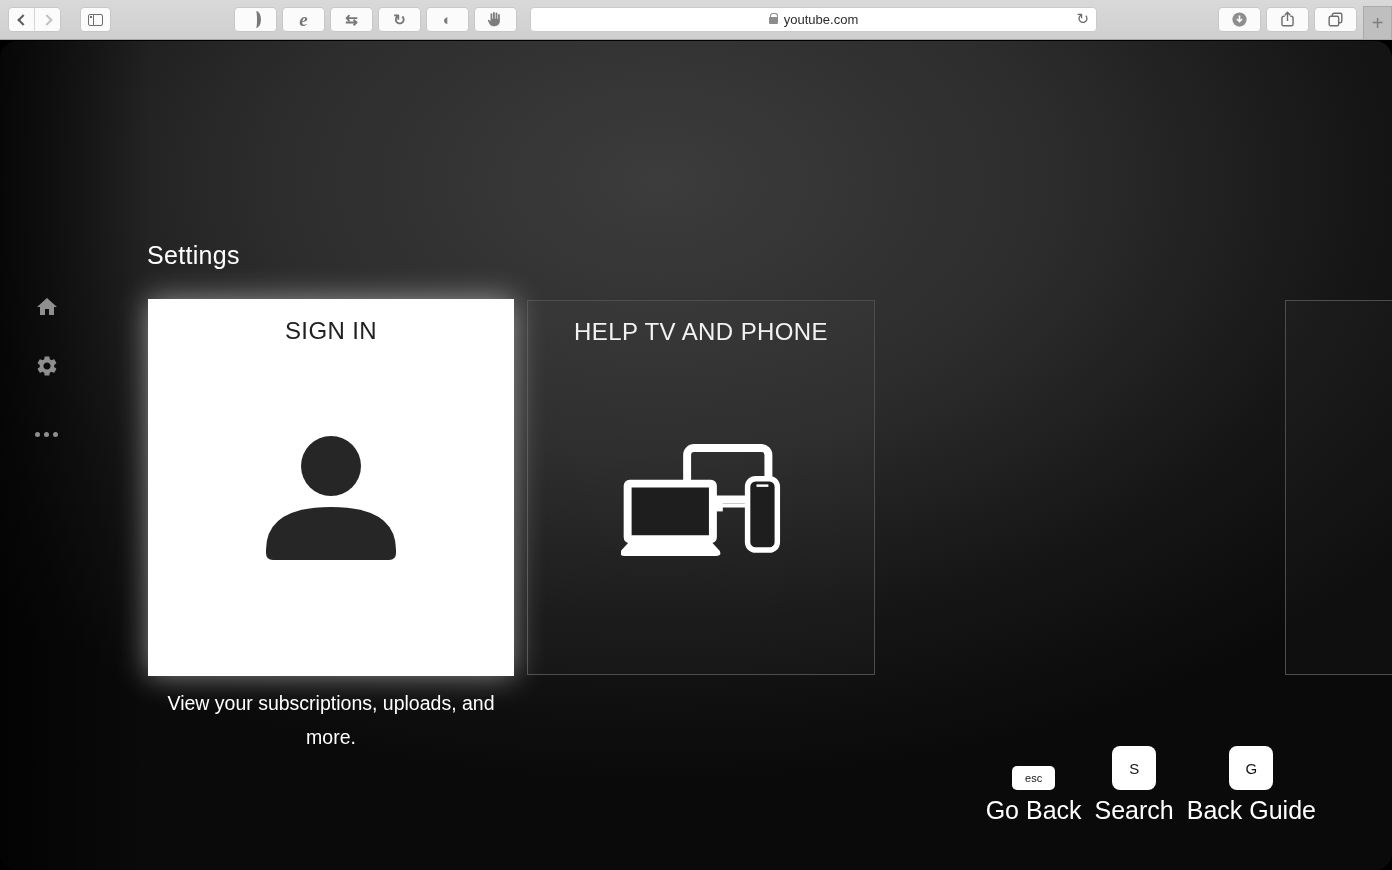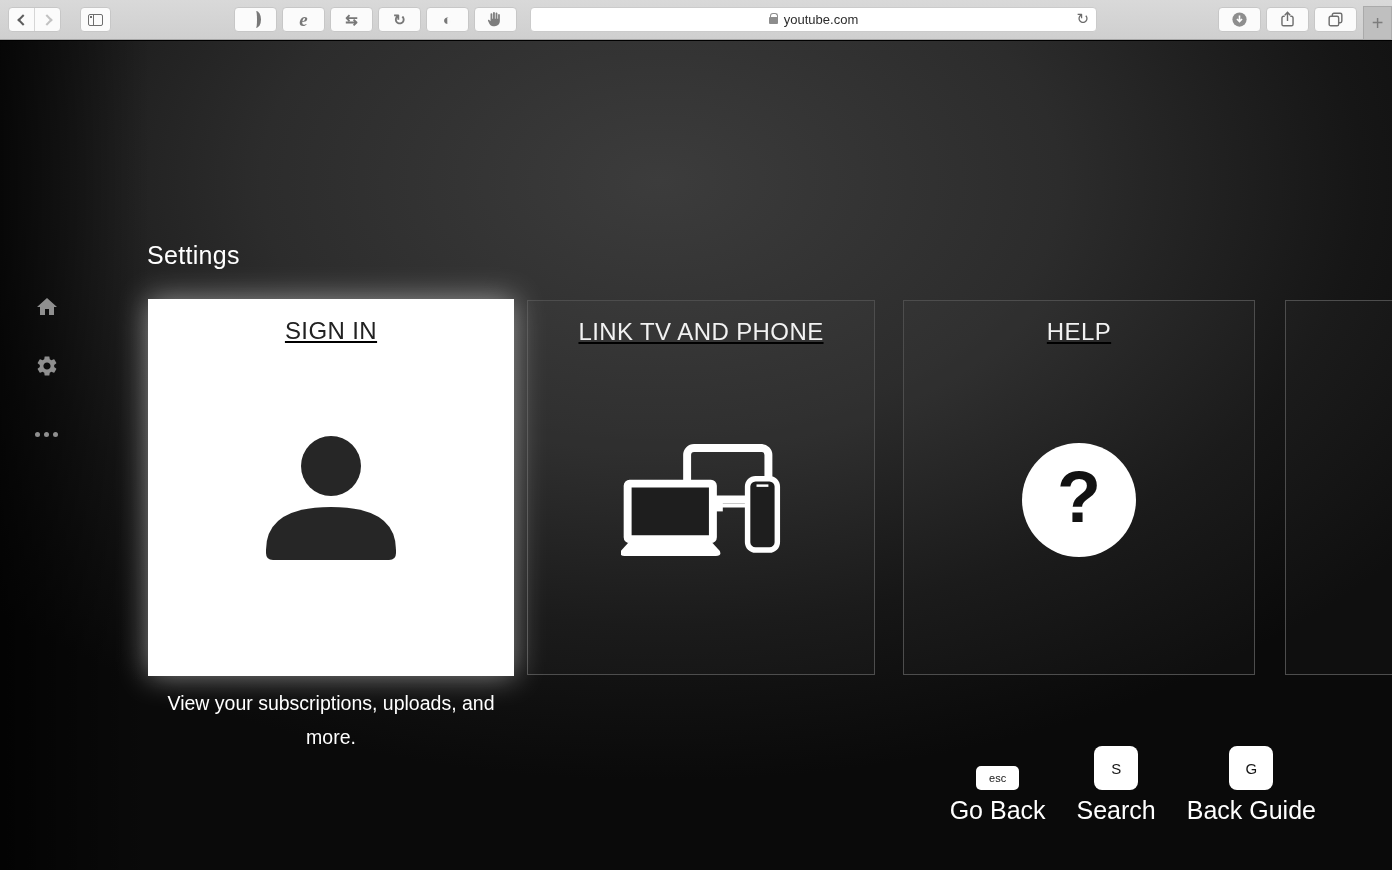--- a/index.html
+++ b/index.html
@@ -36,50 +36,50 @@
     border:1.5px solid #8d8d8d; border-bottom:none; border-radius:3px 3px 0 0; }
   .reload { position:absolute; right:7px; top:2px; font-size:15px; color:#6b6b6b; font-weight:normal; }
   .dl-btn { left:1218px; width:43px; } .share-btn { left:1266px; width:43px; } .tabs-btn { left:1314px; width:43px; }
   .tb-svg { width:19px; height:19px; }
   .newtab { position:absolute; right:0; top:6px; width:29px; height:34px; background:#bfbfbf;
     border:1px solid #aaa; display:flex; align-items:center; justify-content:center;
     color:#7c7c7c; font-size:20px; font-weight:300; }
 
   
   .main { position:absolute; top:41px; left:0; width:1392px; height:829px;
-    background:radial-gradient(950px 600px at 660px 140px, #3c3c3c 0%, #2c2c2c 42%, #161616 74%, #0a0a0a 100%); }
+    background:radial-gradient(950px 600px at 660px 140px, #3c3c3c 0%, #2c2c2c 42%, #161616 74%, #0a0a0a 100%);border-radius:17px; }
   .side-shade { position:absolute; left:0; top:0; bottom:0; width:150px;
     background:linear-gradient(to right, rgba(0,0,0,.72), rgba(0,0,0,0)); }
   .side-icon { position:absolute; left:35px; width:24px; height:24px; fill:#8f8f8f; cursor:pointer; }
   .icon-home { top:254px; } .icon-gear { top:313px; }
   .icon-dots { top:388px; display:flex; gap:4px; align-items:center; height:10px; }
   .dot { width:5px; height:5px; border-radius:50%; background:#8f8f8f; }
 
   .page-title { position:absolute; left:147px; top:200px; font-size:25px; color:#fff; letter-spacing:.3px; }
 
   .card { position:absolute; top:259px; height:375px; border:1px solid #4d4d4d;
-    background:rgba(255,255,255,0.025); cursor:pointer;text-decoration:underline; }
+    background:rgba(255,255,255,0.025); cursor:pointer; }
   .card-title { text-align:center; margin-top:17px; font-size:24px; letter-spacing:.4px; color:#f2f2f2; }
   .card-selected { left:148px; top:258px; width:366px; height:377px; background:#fff; border:none;
     box-shadow:0 0 28px rgba(255,255,255,.5); z-index:2; }
   .card-selected .card-title { color:#212121; margin-top:18px; }
   .card-link { left:527px; width:348px; }
   .card-help { left:903px; width:352px; }
   .card-empty { left:1285px; width:140px; }
 
   .person-svg { position:absolute; left:50%; top:137px; transform:translateX(-50%); width:132px; height:124px; fill:#262626; }
   .devices-svg { position:absolute; left:50%; top:142px; transform:translateX(-50%); width:160px; height:114px; }
   .help-circle { position:absolute; left:50%; top:142px; transform:translateX(-50%); width:114px; height:114px;
     border-radius:50%; background:#fff; display:flex; align-items:center; justify-content:center; }
   .help-q { font-size:72px; font-weight:800; color:#121212; padding-bottom:6px; }
 
   .card-desc { position:absolute; left:161px; top:645px; width:340px; text-align:center;
     color:#fff; font-size:19.5px; line-height:34px; }
 
-  .shortcuts { position:absolute; right:76px; bottom:45px; display:flex; gap:31px; align-items:flex-end; }
+  .shortcuts { position:absolute; right:76px; bottom:45px; display:flex; gap:13px; align-items:flex-end; }
   .shortcut { display:flex; flex-direction:column; align-items:center; }
   .keycap { background:#fff; color:#151515; display:flex; align-items:center; justify-content:center; margin-bottom:6px; }
   .keycap-esc { width:43px; height:24px; border-radius:5px; font-size:11px; }
   .keycap-sq { width:44px; height:44px; border-radius:8px; font-size:15px; }
   .shortcut-label { color:#fff; font-size:25px; white-space:nowrap; }
 </style>
 </head>
 <body>
 
 <div class="toolbar">
@@ -162,38 +162,32 @@
 
   <div class="card card-selected">
     <div class="card-title">SIGN IN</div>
     <svg class="person-svg" viewBox="0 0 132 124">
       <circle cx="66" cy="30" r="30"></circle>
       <path d="M1,114 Q1,71 66,71 Q131,71 131,114 L131,117 Q131,124 124,124 L8,124 Q1,124 1,117 Z"></path>
     </svg>
   </div>
 
   <div class="card card-link">
-    <div class="card-title">LINK TV AND PHONE</div>
+    <div class="card-title">HELP TV AND PHONE</div>
     <svg class="devices-svg" viewBox="0 0 160 115">
       <rect x="66" y="5" width="82" height="52" rx="7" fill="none" stroke="#fff" stroke-width="8"></rect>
       <rect x="92" y="57" width="10" height="12" fill="#fff"></rect>
       <line x1="96" y1="63" x2="132" y2="63" stroke="#fff" stroke-width="4"></line>
       <rect x="6" y="41" width="86" height="56" rx="2" fill="#1e1e1e" stroke="#fff" stroke-width="8"></rect>
       <path d="M-1,109 L8,99 L90,99 L99,109 Q101,114 95,114 L3,114 Q-3,114 -1,109 Z" fill="#fff"></path>
       <rect x="127" y="36" width="30" height="72" rx="8" fill="#1e1e1e" stroke="#fff" stroke-width="5.5"></rect>
       <line x1="136" y1="43" x2="148" y2="43" stroke="#fff" stroke-width="2.5"></line>
     </svg>
   </div>
 
-  <div class="card card-help">
-    <div class="card-title">HELP</div>
-    <div class="help-circle">
-      <span class="help-q">?</span>
-    </div>
-  </div>
 
   <div class="card card-empty"></div>
 
   <div class="card-desc">View your subscriptions, uploads, and more.</div>
 
   <div class="shortcuts">
     <div class="shortcut">
       <span class="keycap keycap-esc">esc</span>
       <span class="shortcut-label">Go Back</span>
     </div>

